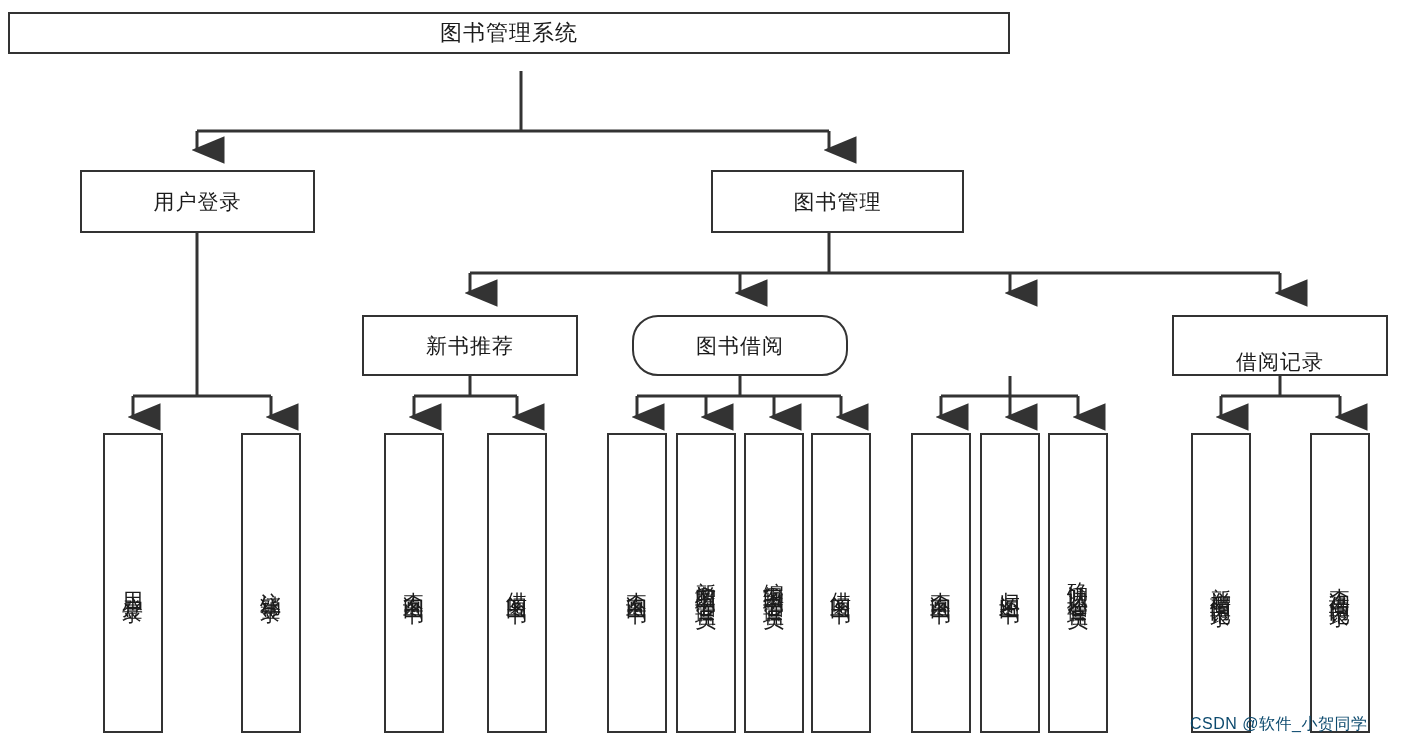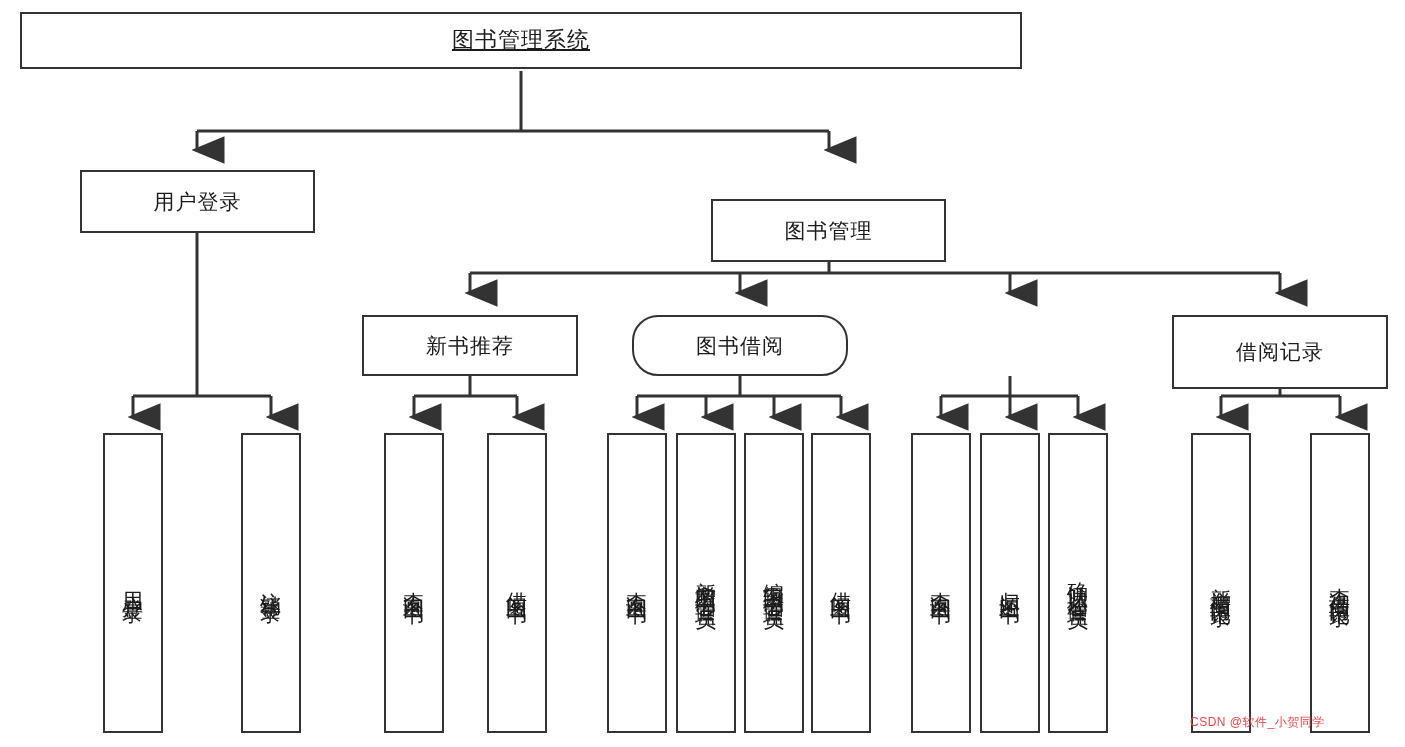--- a/index.html
+++ b/index.html
@@ -59,22 +59,22 @@
   }
   .node.v > .vtext {
     writing-mode: vertical-rl;
     text-orientation: upright;
     white-space: nowrap;
   }
   .watermark {
     position: absolute;
     left: 1190px;
     top: 714px;
-    font-size: 12px;
-    color: #ef4444;
+    font-size: 16px;
+    color: #0c4a6e;
     letter-spacing: 0.5px;
     z-index: 3;
     white-space: nowrap;
   }
 </style>
 </head>
 <body>
 
 <div id="canvas">
 
@@ -121,38 +121,38 @@
       <path d="M 1010 396 L 1010 417" marker-end="url(#arrow)"></path>
       <path d="M 1078 396 L 1078 417" marker-end="url(#arrow)"></path>
 
       <path d="M 1280 376 L 1280 396"></path>
       <path d="M 1221 396 L 1340 396"></path>
       <path d="M 1221 396 L 1221 417" marker-end="url(#arrow)"></path>
       <path d="M 1340 396 L 1340 417" marker-end="url(#arrow)"></path>
     </g>
   </svg>
 
-  <div class="node h root" style="left:20px; top:12px; width:1002px; height:57px;text-decoration:underline;">
+  <div class="node h root" style="left:8px; top:12px; width:1002px; height:42px;">
     <span>图书管理系统</span>
   </div>
 
   <div class="node h" style="left:80px; top:170px; width:235px; height:63px;">
     <span>用户登录</span>
   </div>
-  <div class="node h" style="left:711px; top:170px; width:235px; height:63px;margin-top:29px;">
+  <div class="node h" style="left:711px; top:170px; width:253px; height:63px;">
     <span>图书管理</span>
   </div>
 
   <div class="node h" style="left:362px; top:315px; width:216px; height:61px;">
     <span>新书推荐</span>
   </div>
   <div class="node h" style="left:632px; top:315px; width:216px; height:61px;border-radius:26px;">
     <span>图书借阅</span>
   </div>
-  <div class="node h" style="left:1172px; top:315px; width:216px; height:74px;">
+  <div class="node h" style="left:1172px; top:315px; width:216px; height:61px;align-items:flex-end;">
     <span>借阅记录</span>
   </div>
 
   <div class="node v" style="left:103px; top:433px; width:60px; height:300px;">
     <span class="vtext">用户登录</span>
   </div>
   <div class="node v" style="left:241px; top:433px; width:60px; height:300px;">
     <span class="vtext">注销登录</span>
   </div>
 

